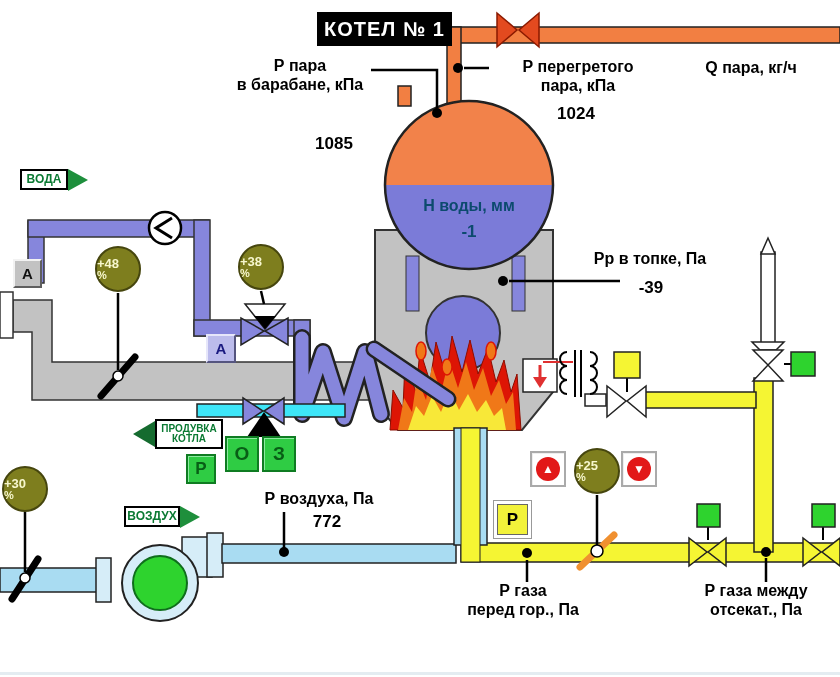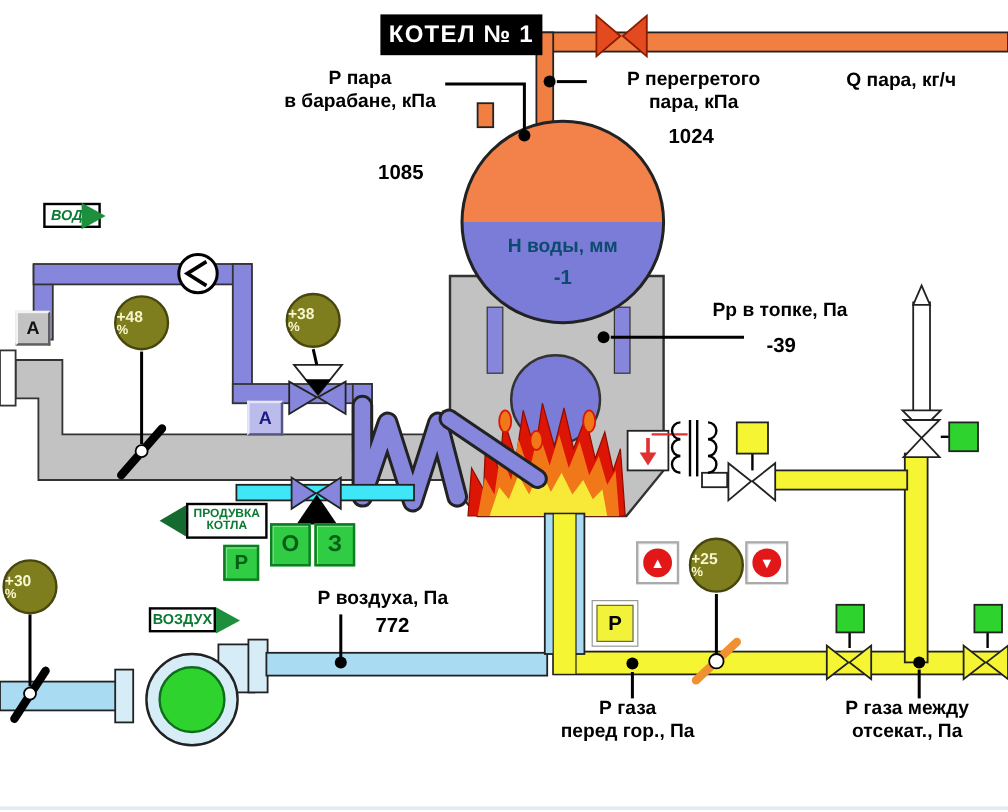--- a/index.html
+++ b/index.html
@@ -258,21 +258,21 @@
   <span class="disc">
         <span>▲</span>
       </span>
 </div>
 <div class="btn btn-arrow" style="left:621px;top:451px;width:36px;height:36px;">
   <span class="disc">
         <span>▼</span>
       </span>
 </div>
 
-<div class="tag" style="left:36px;top:169px;width:48px;height:21px;font-size:12px;font-style:italic;">ВОДА</div>
+<div class="tag" style="left:20px;top:169px;width:48px;height:21px;font-size:12px;">ВОДА</div>
 <div class="tri-right" style="left:68px;top:169px;"></div>
 
 <div class="tag" style="left:124px;top:506px;width:56px;height:21px;font-size:12px;">ВОЗДУХ</div>
 <div class="tri-right" style="left:180px;top:506px;"></div>
 
 <div class="tri-left" style="left:133px;top:421px;"></div>
 <div class="tag" style="left:155px;top:419px;width:68px;height:30px;font-size:10px;">
   <div>ПРОДУВКА</div>
   <div>КОТЛА</div>
 </div>

